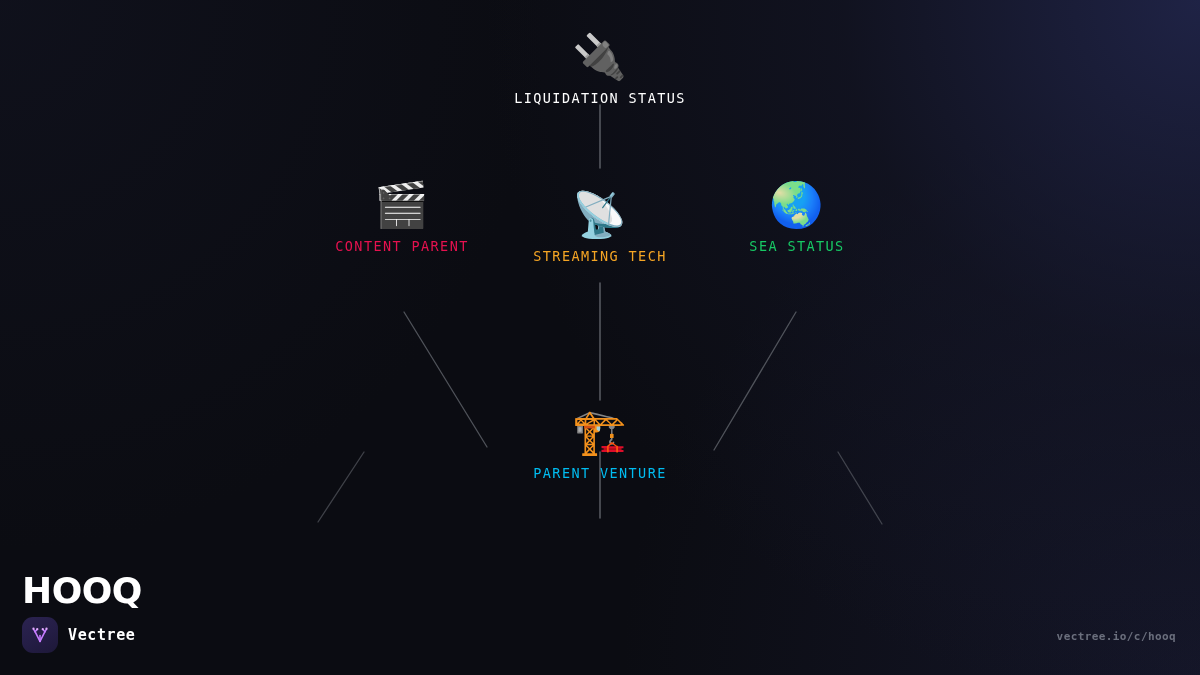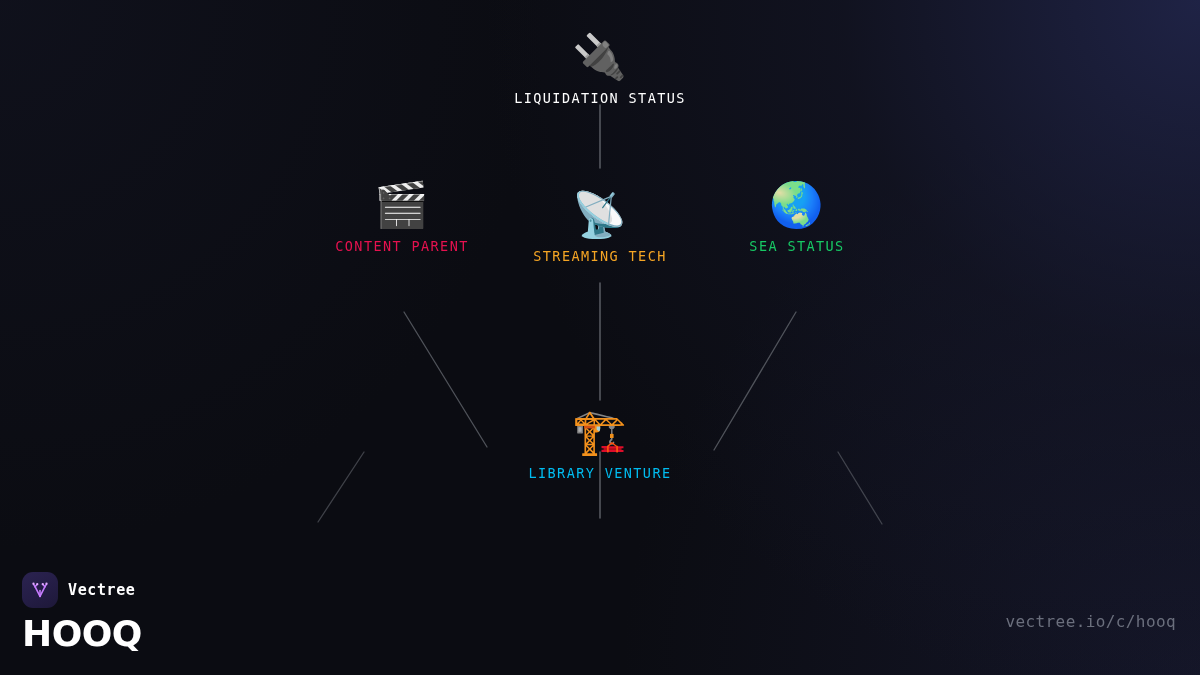--- a/index.html
+++ b/index.html
@@ -93,25 +93,26 @@
     font-size:36px;
     font-weight:bold;
     color:#ffffff;
     letter-spacing:-0.5px;
     line-height:1.05;
   }
 
   #watermark {
     position:absolute;
     right:24px;
-    bottom:44px;
+    bottom:32px;
     font-family:"DejaVu Sans Mono", monospace;
-    font-size:16px;
+    font-size:11px;
     color:#6b6f7d;
     letter-spacing:0.4px;
+    font-weight:bold;
   }
 </style>
 </head>
 <body>
 
 <div id="stage">
 
   <svg id="lines" viewBox="0 0 1200 675" width="1200" height="675">
     <g stroke="#55585f" stroke-width="1.6" fill="none" stroke-linecap="round">
       <line x1="600" y1="105" x2="600" y2="168"></line>
@@ -140,25 +141,26 @@
       <div class="node" style="left: 600px; top: 188px;">
         <div class="node-emoji">📡</div>
         <div class="node-label" style="color: rgb(245, 165, 36);">STREAMING TECH</div>
       </div>
       <div class="node" style="left: 797px; top: 178px;">
         <div class="node-emoji">🌏</div>
         <div class="node-label" style="color: rgb(23, 201, 100);">SEA STATUS</div>
       </div>
       <div class="node" style="left: 600px; top: 405px;">
         <div class="node-emoji">🏗️</div>
-        <div class="node-label" style="color: rgb(0, 188, 240);">LIBRARY VENTURE</div>
+        <div class="node-label" style="color: rgb(0, 188, 240);">PARENT VENTURE</div>
       </div>
     </div>
 
   <div id="brand">
+    <div id="brand-title">HOOQ</div>
     <div id="brand-row">
       <div id="brand-logo">
         <svg width="22" height="22" viewBox="0 0 24 24">
           <g stroke="#c77dff" stroke-width="1.7" fill="none" stroke-linecap="round">
             <path d="M12 19 L6.6 8.4"></path>
             <path d="M12 19 L17.4 8.4"></path>
             <path d="M12 19 L12 12.6"></path>
             <path d="M6.6 8.4 L4.9 5.6"></path>
             <path d="M6.6 8.4 L8.8 6.0"></path>
             <path d="M17.4 8.4 L19.1 5.6"></path>
@@ -167,18 +169,17 @@
           <g fill="#e0aaff">
             <circle cx="4.9" cy="5.2" r="1.25"></circle>
             <circle cx="9.0" cy="5.6" r="1.25"></circle>
             <circle cx="19.1" cy="5.2" r="1.25"></circle>
             <circle cx="15.0" cy="5.6" r="1.25"></circle>
           </g>
         </svg>
       </div>
       <div id="brand-name">Vectree</div>
     </div>
-    <div id="brand-title">HOOQ</div>
   </div>
 
   <div id="watermark">vectree.io/c/hooq</div>
 
 </div>
 
 </body></html>

